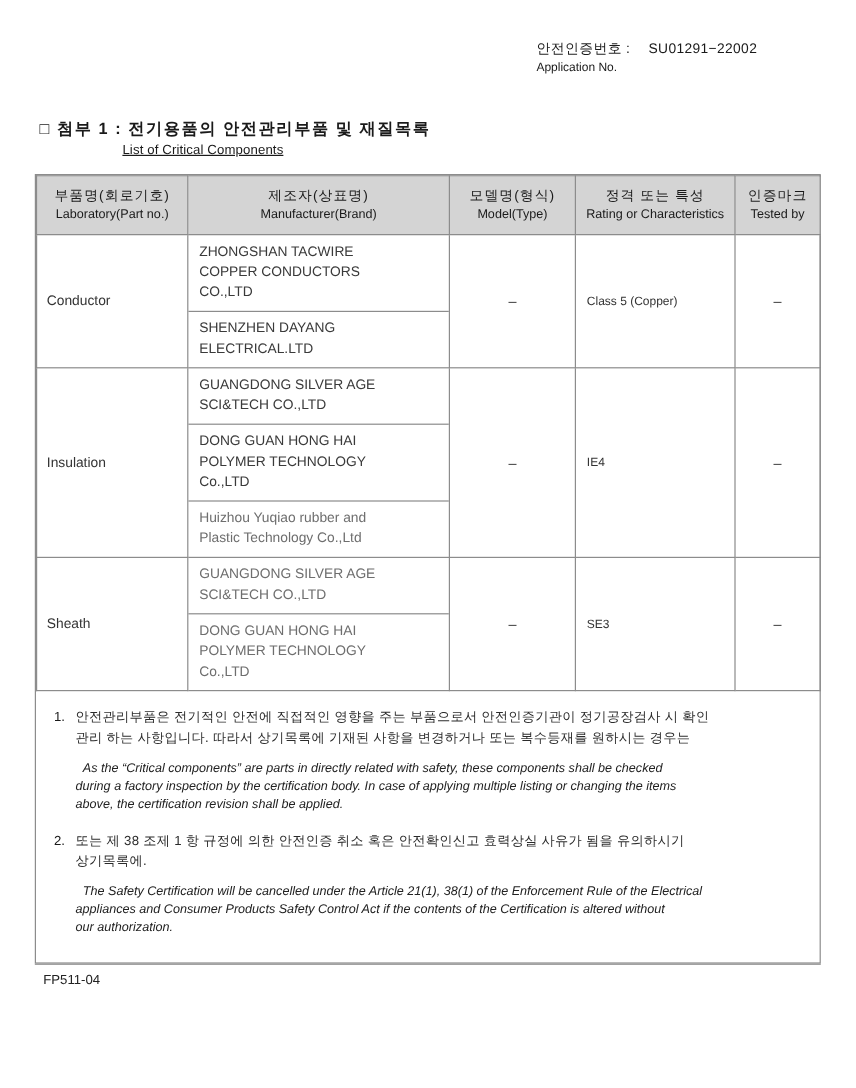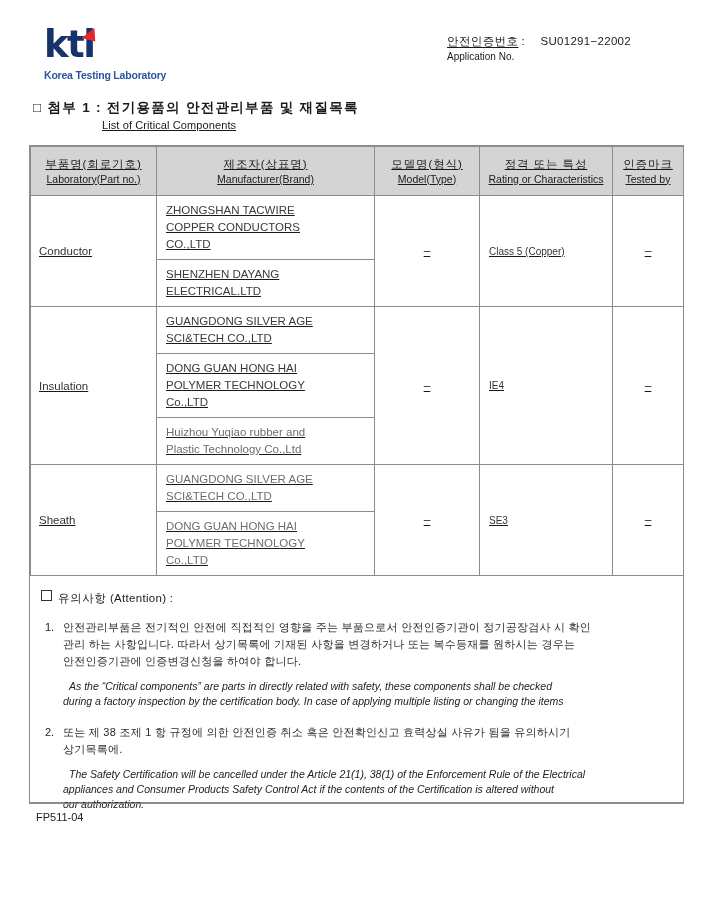--- a/index.html
+++ b/index.html
@@ -60,21 +60,20 @@
     position: absolute;
     left: 447px;
     top: 34px;
     font-size: 11.5px;
   }
   .appno-line1 {
     white-space: nowrap;
     line-height: 15px;
   }
   .appno-ko {
-    text-decoration: underline;
     text-underline-offset: 2px;
     letter-spacing: 0.4px;
   }
   .appno-colon { letter-spacing: 0.4px; }
   .appno-value {
     margin-left: 12px;
     letter-spacing: 0.3px;
   }
   .appno-line2 {
     font-size: 10px;
@@ -111,21 +110,20 @@
     height: 658px;
     border: 1px solid #8c8c8c;
     box-sizing: border-box;
   }
 
   
   table.comp {
     width: 100%;
     border-collapse: collapse;
     table-layout: fixed;
-    text-decoration: underline;
   }
   table.comp col.c1 { width: 126px; }
   table.comp col.c2 { width: 218px; }
   table.comp col.c3 { width: 105px; }
   table.comp col.c4 { width: 133px; }
   table.comp col.c5 { width: 71px; }
 
   table.comp th, table.comp td {
     border: 1px solid #8c8c8c;
     box-sizing: border-box;
@@ -246,27 +244,20 @@
     top: 811px;
     font-size: 11px;
     color: #222;
   }
 </style>
 </head>
 <body>
 
 <div class="header">
 
-  <div class="logo-block">
-    <div class="logo-mark">
-      <span>ktl</span>
-      <span class="logo-arrow"></span>
-    </div>
-    <div class="logo-sub">Korea Testing Laboratory</div>
-  </div>
 
   <div class="appno-block">
     <div class="appno-line1">
       <span class="appno-ko">안전인증번호</span>
       <span class="appno-colon">:</span>
       <span class="appno-value">SU01291−22002</span>
     </div>
     <div class="appno-line2">Application No.</div>
   </div>
 </div>
@@ -363,34 +354,30 @@
             </div>
           </td>
           <td class="dash">–</td>
           <td class="rating">SE3</td>
           <td class="tested">–</td>
         </tr>
       </tbody>
   </table>
 
   <div class="attention">
-    <div class="att-head">
-      <span class="checkbox"></span><span class="att-head-ko">유의사항</span>
-      <span>(Attention) :</span>
-    </div>
     <div id="notes-container">
         <div class="note">
           <div class="note-num">1.</div>
           <div class="note-body">
             <div class="note-ko-line">안전관리부품은 전기적인 안전에 직접적인 영향을 주는 부품으로서 안전인증기관이 정기공장검사 시 확인</div>
             <div class="note-ko-line">관리 하는 사항입니다. 따라서 상기목록에 기재된 사항을 변경하거나 또는 복수등재를 원하시는 경우는</div>
-            <div class="note-ko-line">안전인증기관에 인증변경신청을 하여야 합니다.</div>
             <div class="note-en">
               <div class="note-en-line ind">As the “Critical components” are parts in directly related with safety, these components shall be checked</div>
               <div class="note-en-line">during a factory inspection by the certification body. In case of applying multiple listing or changing the items</div>
+              <div class="note-en-line">above, the certification revision shall be applied.</div>
             </div>
           </div>
         </div>
         <div class="note">
           <div class="note-num">2.</div>
           <div class="note-body">
             <div class="note-ko-line">또는 제 38 조제 1 항 규정에 의한 안전인증 취소 혹은 안전확인신고 효력상실 사유가 됨을 유의하시기</div>
             <div class="note-ko-line">상기목록에.</div>
             <div class="note-en">
               <div class="note-en-line ind">The Safety Certification will be cancelled under the Article 21(1), 38(1) of the Enforcement Rule of the Electrical</div>

